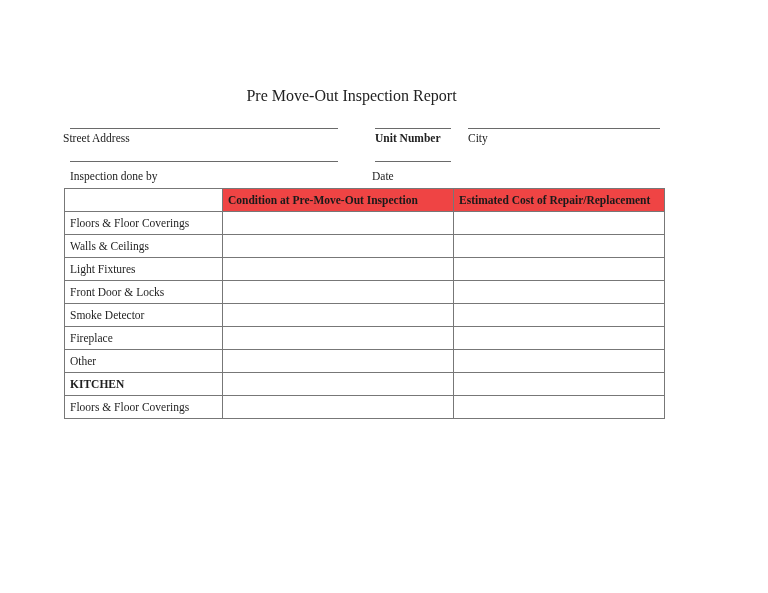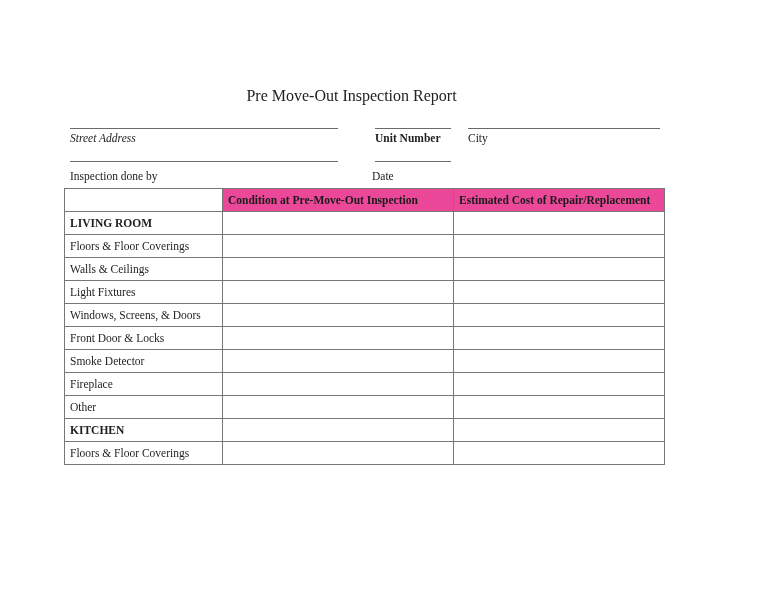--- a/index.html
+++ b/index.html
@@ -48,21 +48,21 @@
       height: 22px;
       padding: 0 5px;
       font-size: 11.5px;
       text-align: left;
       vertical-align: middle;
       white-space: nowrap;
       overflow: hidden;
     }
     table.grid th {
       font-weight: bold;
-      background: #ec4899;
+      background: #ef4444;
       font-size: 11.5px;
       color: #1a1a1a;
     }
     table.grid th.blank {
       background: #ffffff;
     }
     .section {
       font-weight: bold;
       font-size: 12px;
     }
@@ -70,21 +70,21 @@
       background: #ffffff;
     }
   </style>
 </head>
 <body>
 
 <div>
   <div class="title">Pre Move-Out Inspection Report</div>
 
   <div class="rule" style="left:70px; top:128px; width:268px;"></div>
-  <div class="label" style="left:70px; top:132px;font-style:italic;">Street Address</div>
+  <div class="label" style="left:63px; top:132px;">Street Address</div>
 
   <div class="rule" style="left:375px; top:128px; width:76px;"></div>
   <div class="label" style="left:375px; top:132px;font-weight:bold;">Unit Number</div>
 
   <div class="rule" style="left:468px; top:128px; width:192px;"></div>
   <div class="label" style="left:468px; top:132px;">City</div>
 
   <div class="rule" style="left:70px; top:161px; width:268px;"></div>
   <div class="label" style="left:70px; top:170px;">Inspection done by</div>
 
@@ -99,41 +99,31 @@
     </colgroup>
     <thead>
       <tr>
         <th class="blank"></th>
         <th>Condition at Pre-Move-Out Inspection</th>
         <th>Estimated Cost of Repair/Replacement</th>
       </tr>
     </thead>
     <tbody>
       <tr>
-        <td class="section">LIVING ROOM</td>
-        <td class="cell-input"></td>
-        <td class="cell-input"></td>
-      </tr>
-      <tr>
         <td>Floors &amp; Floor Coverings</td>
         <td class="cell-input"></td>
         <td class="cell-input"></td>
       </tr>
       <tr>
         <td>Walls &amp; Ceilings</td>
         <td class="cell-input"></td>
         <td class="cell-input"></td>
       </tr>
       <tr>
         <td>Light Fixtures</td>
-        <td class="cell-input"></td>
-        <td class="cell-input"></td>
-      </tr>
-      <tr>
-        <td>Windows, Screens, &amp; Doors</td>
         <td class="cell-input"></td>
         <td class="cell-input"></td>
       </tr>
       <tr>
         <td>Front Door &amp; Locks</td>
         <td class="cell-input"></td>
         <td class="cell-input"></td>
       </tr>
       <tr>
         <td>Smoke Detector</td>

